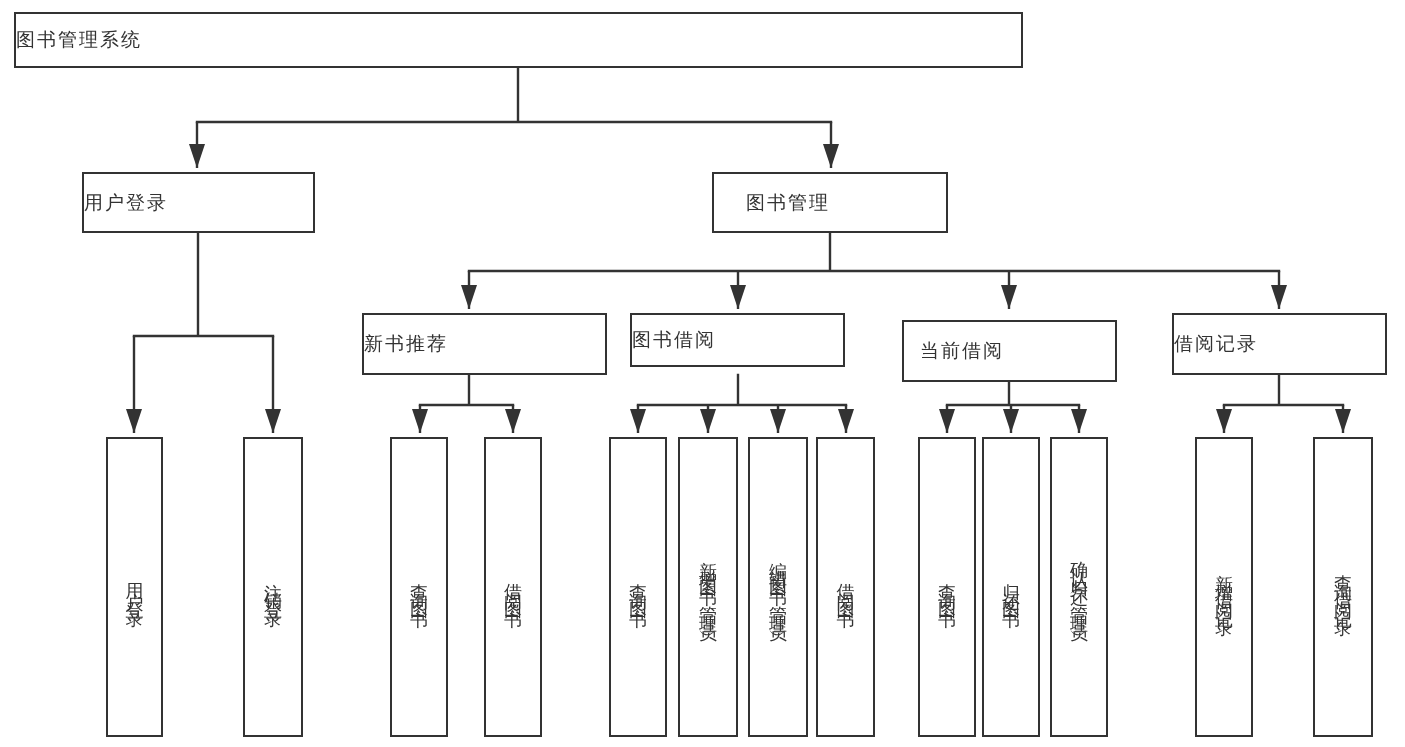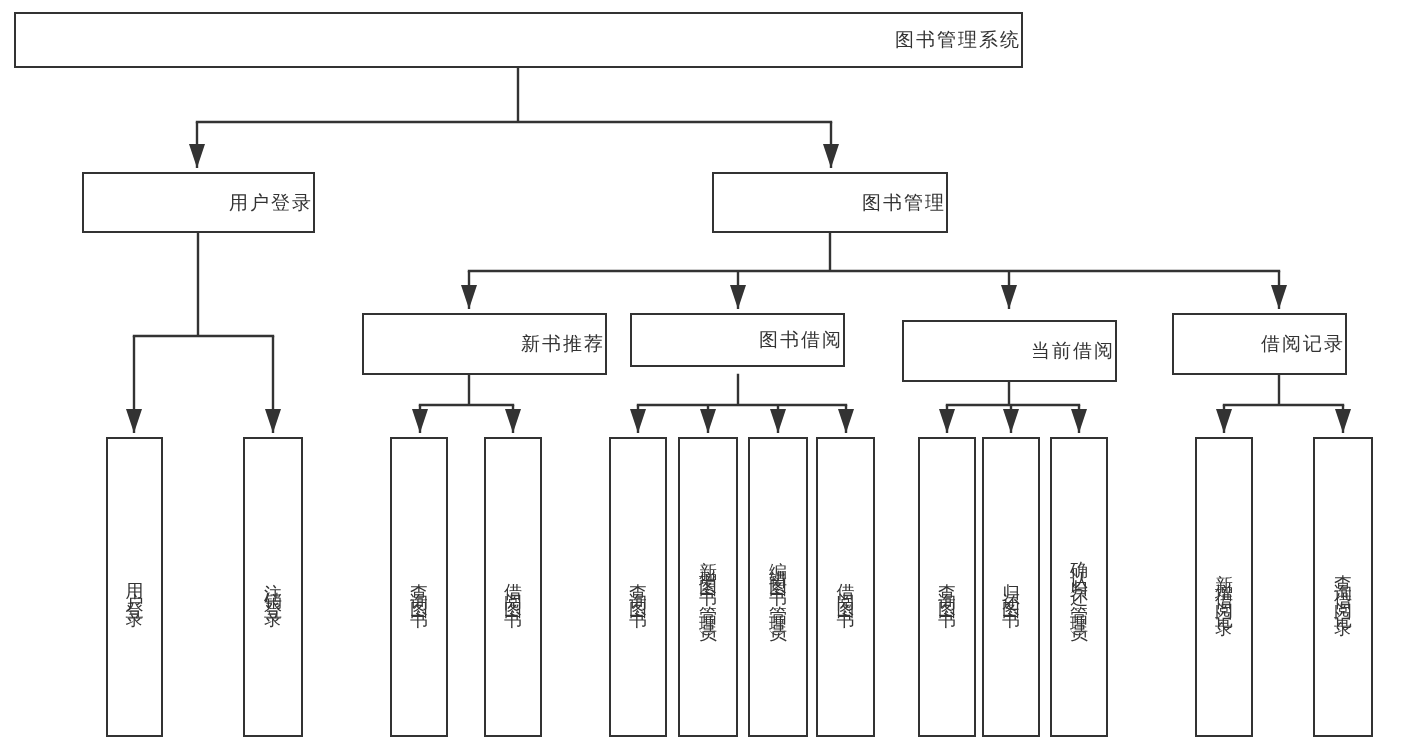--- a/index.html
+++ b/index.html
@@ -17,21 +17,21 @@
     width: 1405px; height: 747px;
     z-index: 1;
   }
   .hbox {
     position: absolute;
     box-sizing: border-box;
     background: #ffffff;
     border: 2.5px solid #333333;
     display: flex;
     align-items: center;
-    justify-content: flex-end;
+    justify-content: flex-start;
     z-index: 2;
   }
   .hbox span {
     font-size: 19px;
     color: #333333;
     letter-spacing: 2px;
     white-space: nowrap;
   }
   .vbox {
     position: absolute;
@@ -123,21 +123,21 @@
 
   <div class="hbox" style="left:362px; top:313px; width:245px; height:62px;">
     <span>新书推荐</span>
   </div>
   <div class="hbox" style="left:630px; top:313px; width:215px; height:54px;">
     <span>图书借阅</span>
   </div>
   <div class="hbox" style="left:902px; top:320px; width:215px; height:62px;padding-left:16px;">
     <span>当前借阅</span>
   </div>
-  <div class="hbox" style="left:1172px; top:313px; width:175px; height:62px;">
+  <div class="hbox" style="left:1172px; top:313px; width:215px; height:62px;">
     <span>借阅记录</span>
   </div>
 
   <div class="vbox" style="left:106px; width:57px;">
     <span>用户登录</span>
   </div>
   <div class="vbox" style="left:243px; width:60px;">
     <span>注销登录</span>
   </div>
 

